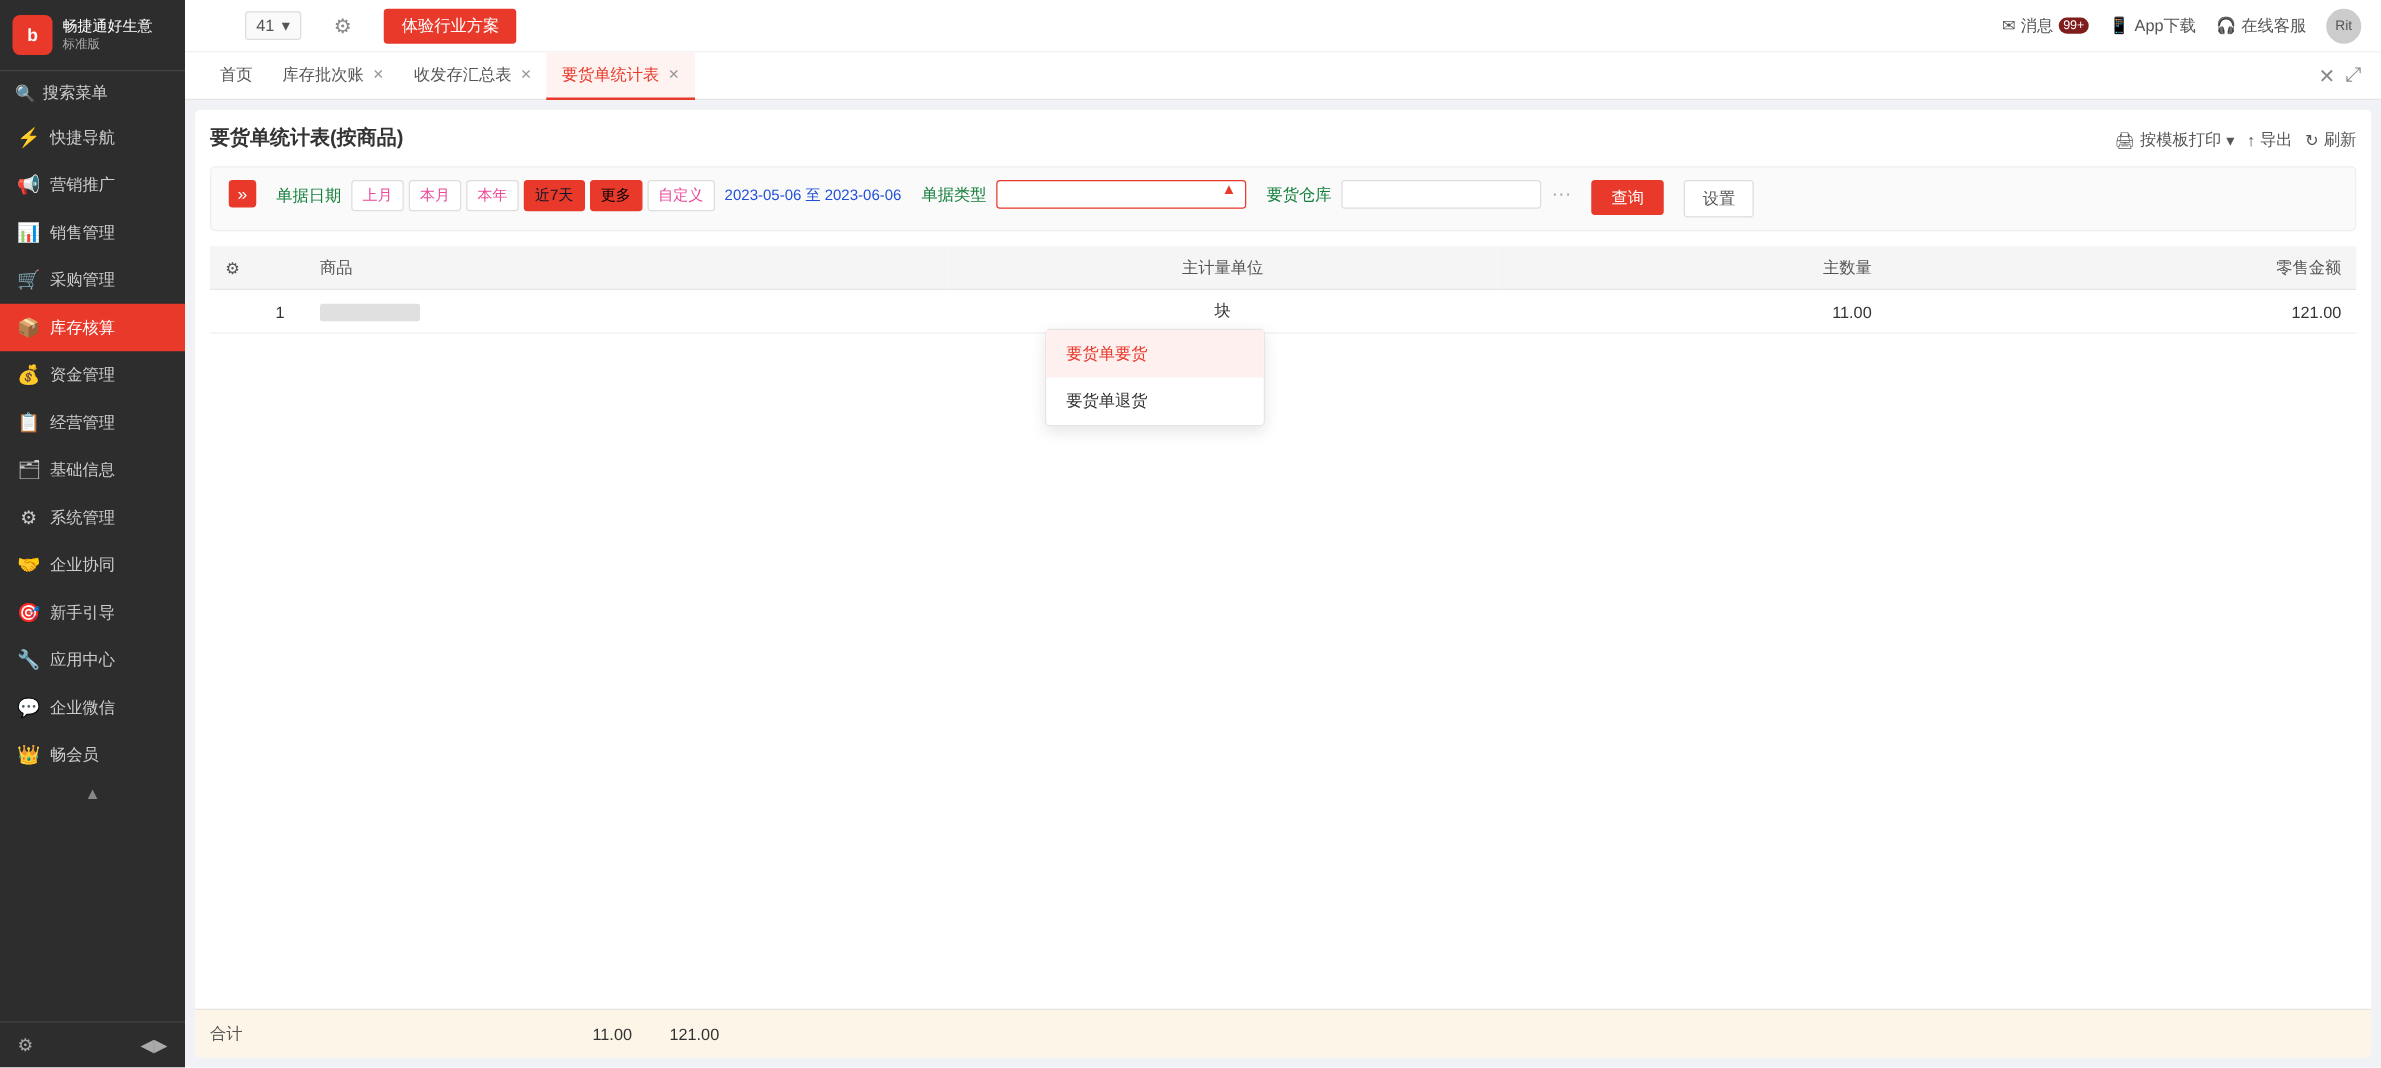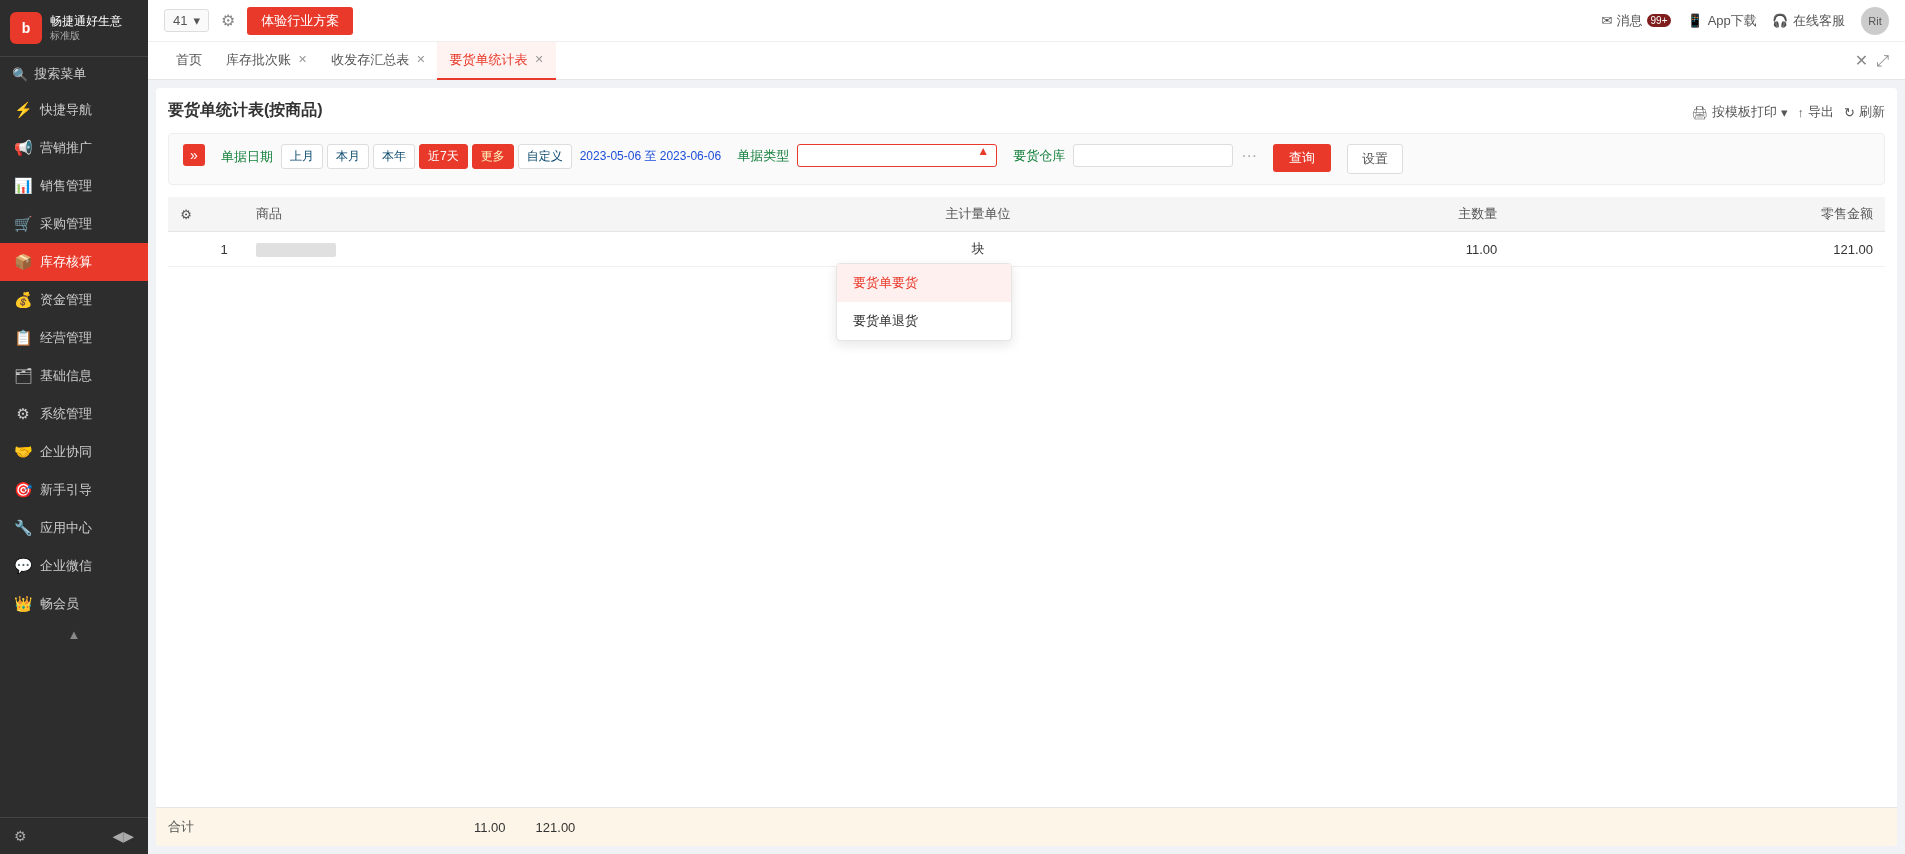--- a/index.html
+++ b/index.html
@@ -95,21 +95,22 @@
       display: flex;
       align-items: center;
       justify-content: space-between;
       padding: 0 16px;
       border-bottom: 1px solid #eee;
       flex-shrink: 0;
     }
     .top-left {
       display: flex;
       align-items: center;
-      gap: 12px;
+      gap: 26px;
+      margin-left: 32px;
     }
     .account-selector {
       display: flex;
       align-items: center;
       gap: 6px;
       color: #555;
       font-size: 13px;
       cursor: pointer;
       border: 1px solid #ddd;
       padding: 3px 8px;
@@ -280,25 +281,25 @@
       align-items: center;
       gap: 4px;
     }
     .date-btn {
       padding: 3px 8px;
       border: 1px solid #ddd;
       background: #fff;
       border-radius: 3px;
       cursor: pointer;
       font-size: 12px;
-      color: #0c4a6e;
+      color: #ec4899;
     }
     .date-btn.active-red {
       background: #e8392a;
-      color: #ffffff;
+      color: #0f172a;
       border-color: #e8392a;
     }
     .date-range-text {
       color: #1d4ed8;
       font-size: 12px;
     }
     .filter-type-group {
       display: flex;
       align-items: center;
       gap: 8px;
@@ -593,21 +594,21 @@
     <div class="filter-bar">
       <div class="filter-expand-btn">»</div>
 
       <div class="filter-group">
         <span class="filter-label">单据日期</span>
         <div class="filter-date-btns">
           <button class="date-btn">上月</button>
           <button class="date-btn">本月</button>
           <button class="date-btn">本年</button>
           <button class="date-btn active-red">近7天</button>
-          <button class="date-btn" style="background:#e8392a;color:#fef9c3;border-color:#e8392a;">更多</button>
+          <button class="date-btn" style="background:#e8392a;color:#000000;border-color:#e8392a;">更多</button>
           <button class="date-btn">自定义</button>
         </div>
         <span class="date-range-text">2023-05-06 至 2023-06-06</span>
       </div>
 
       <div class="filter-type-group">
         <span class="filter-label">单据类型</span>
         <div style="position:relative;display:inline-block;">
           <input class="filter-type-input" type="text" value="" style="border-color: rgb(232, 57, 42);">
           <span class="filter-type-arrow">▲</span>

